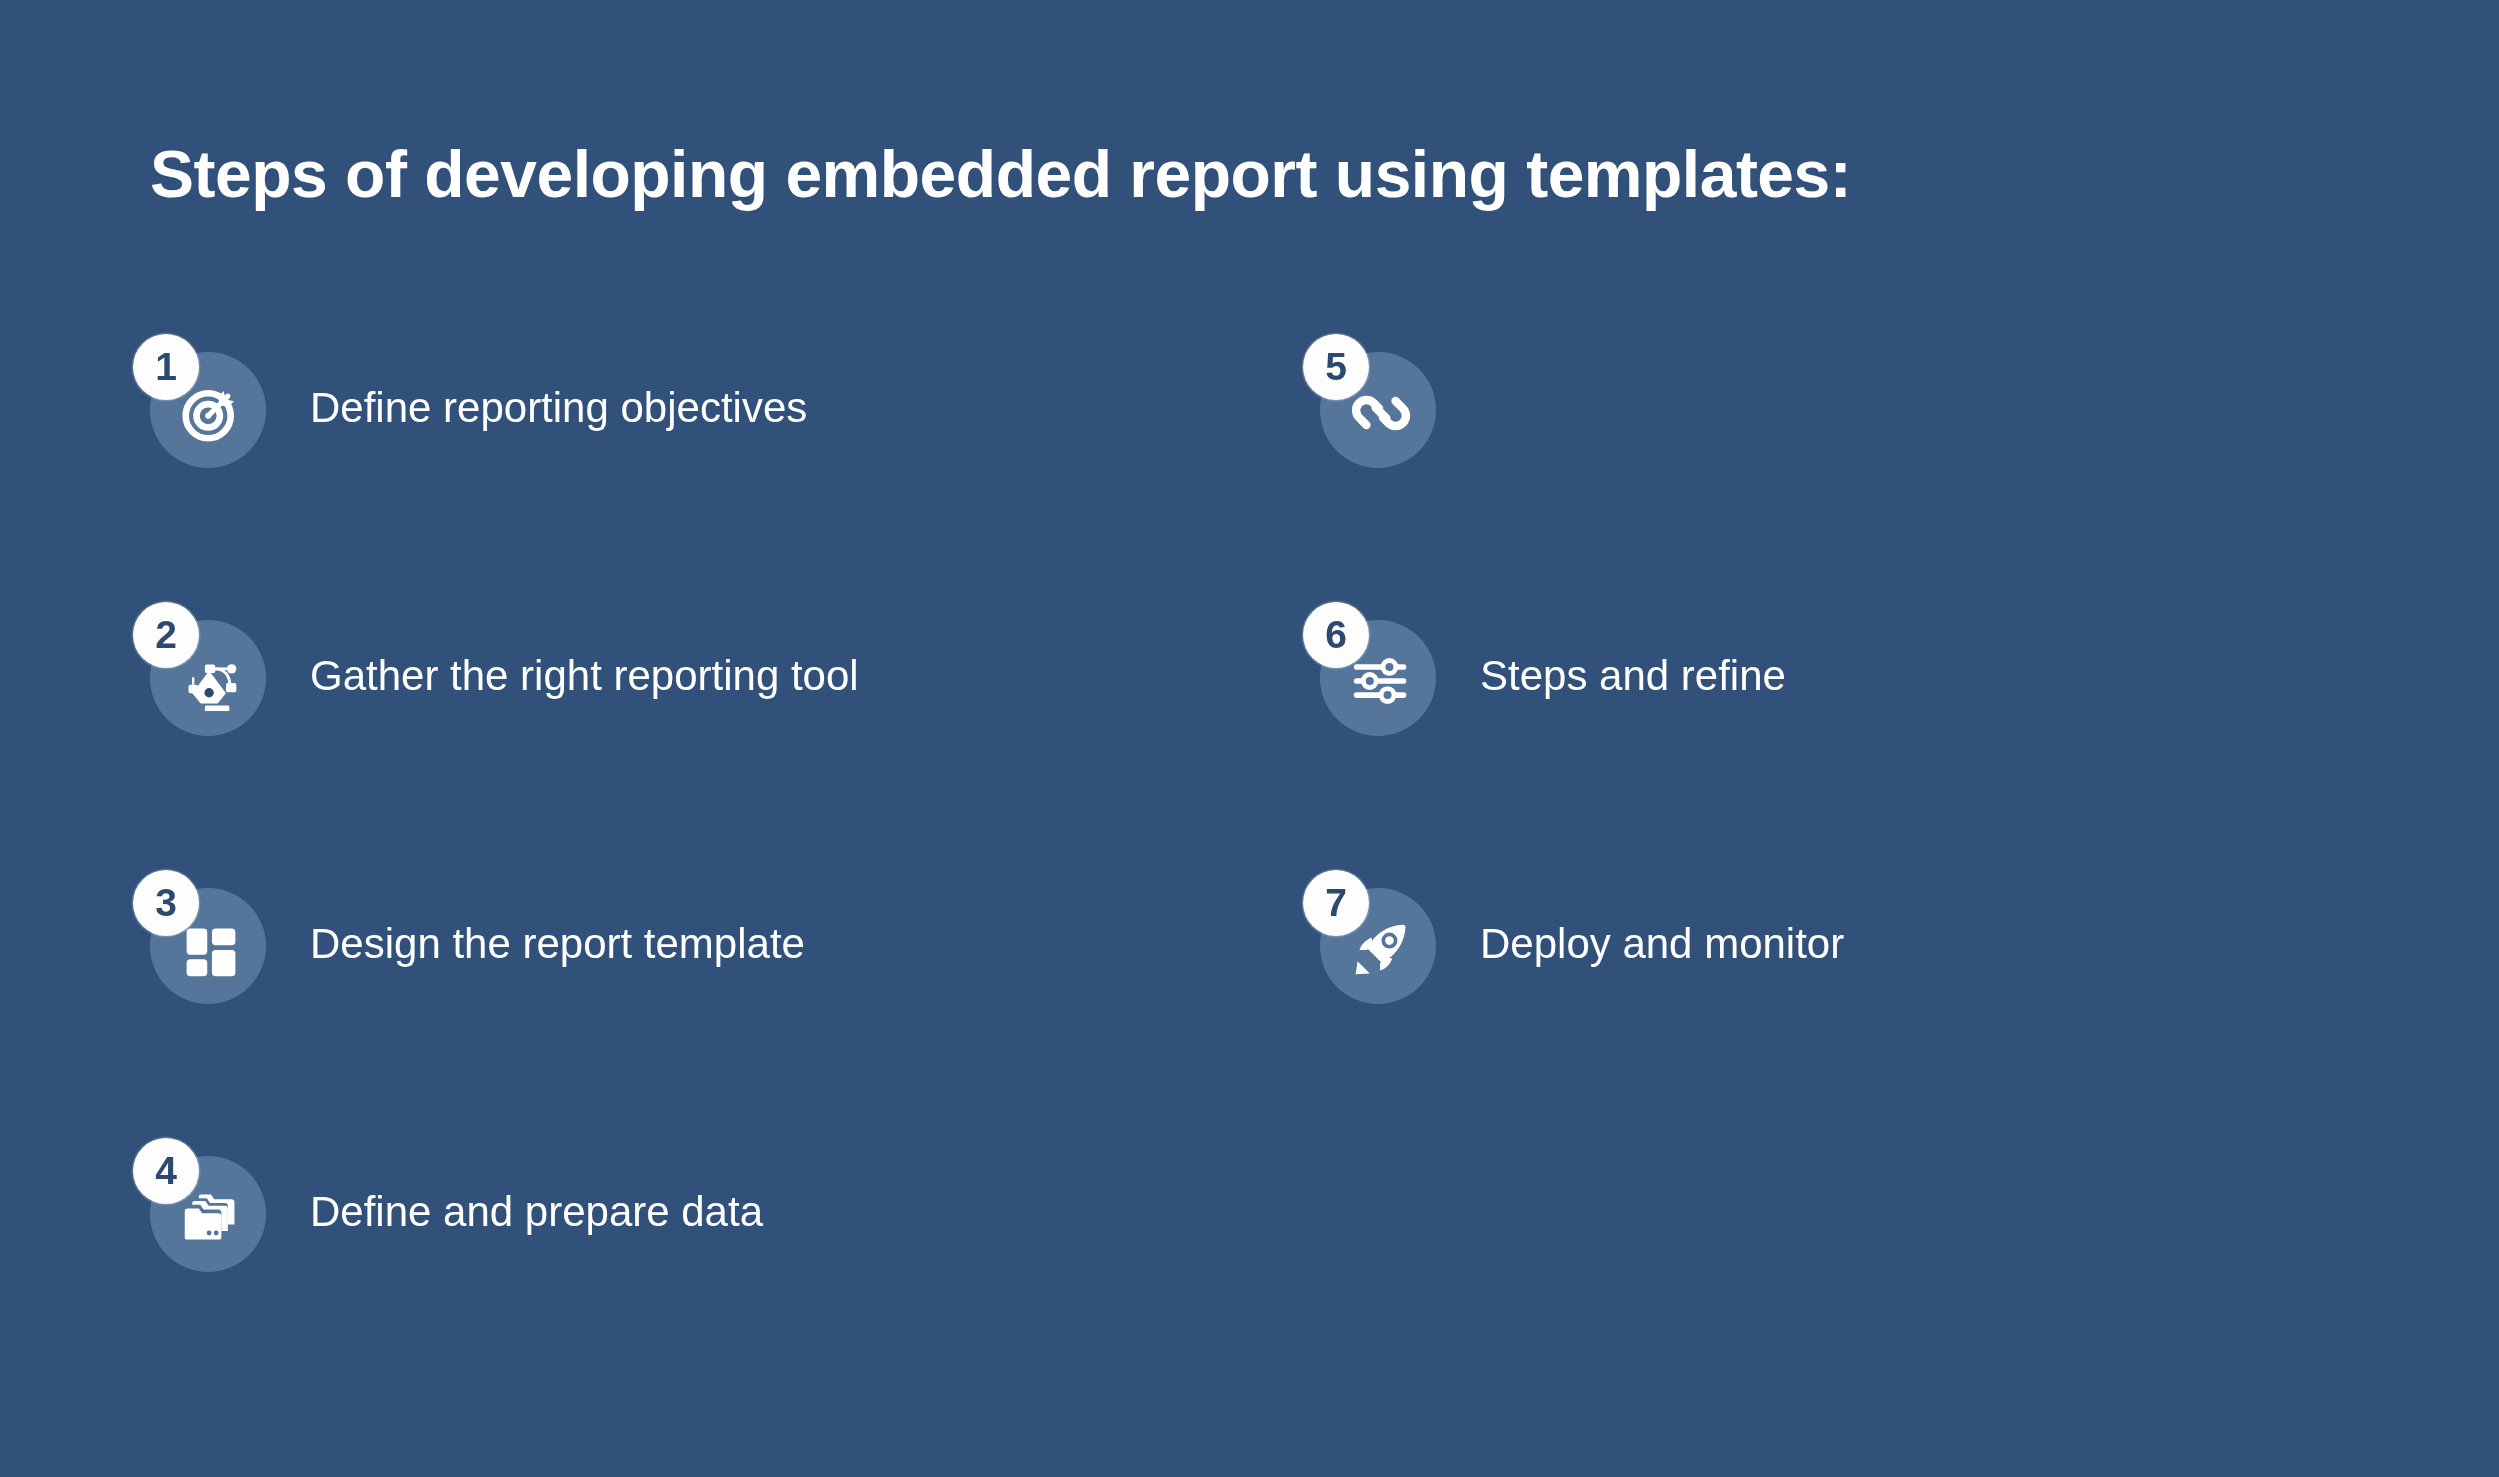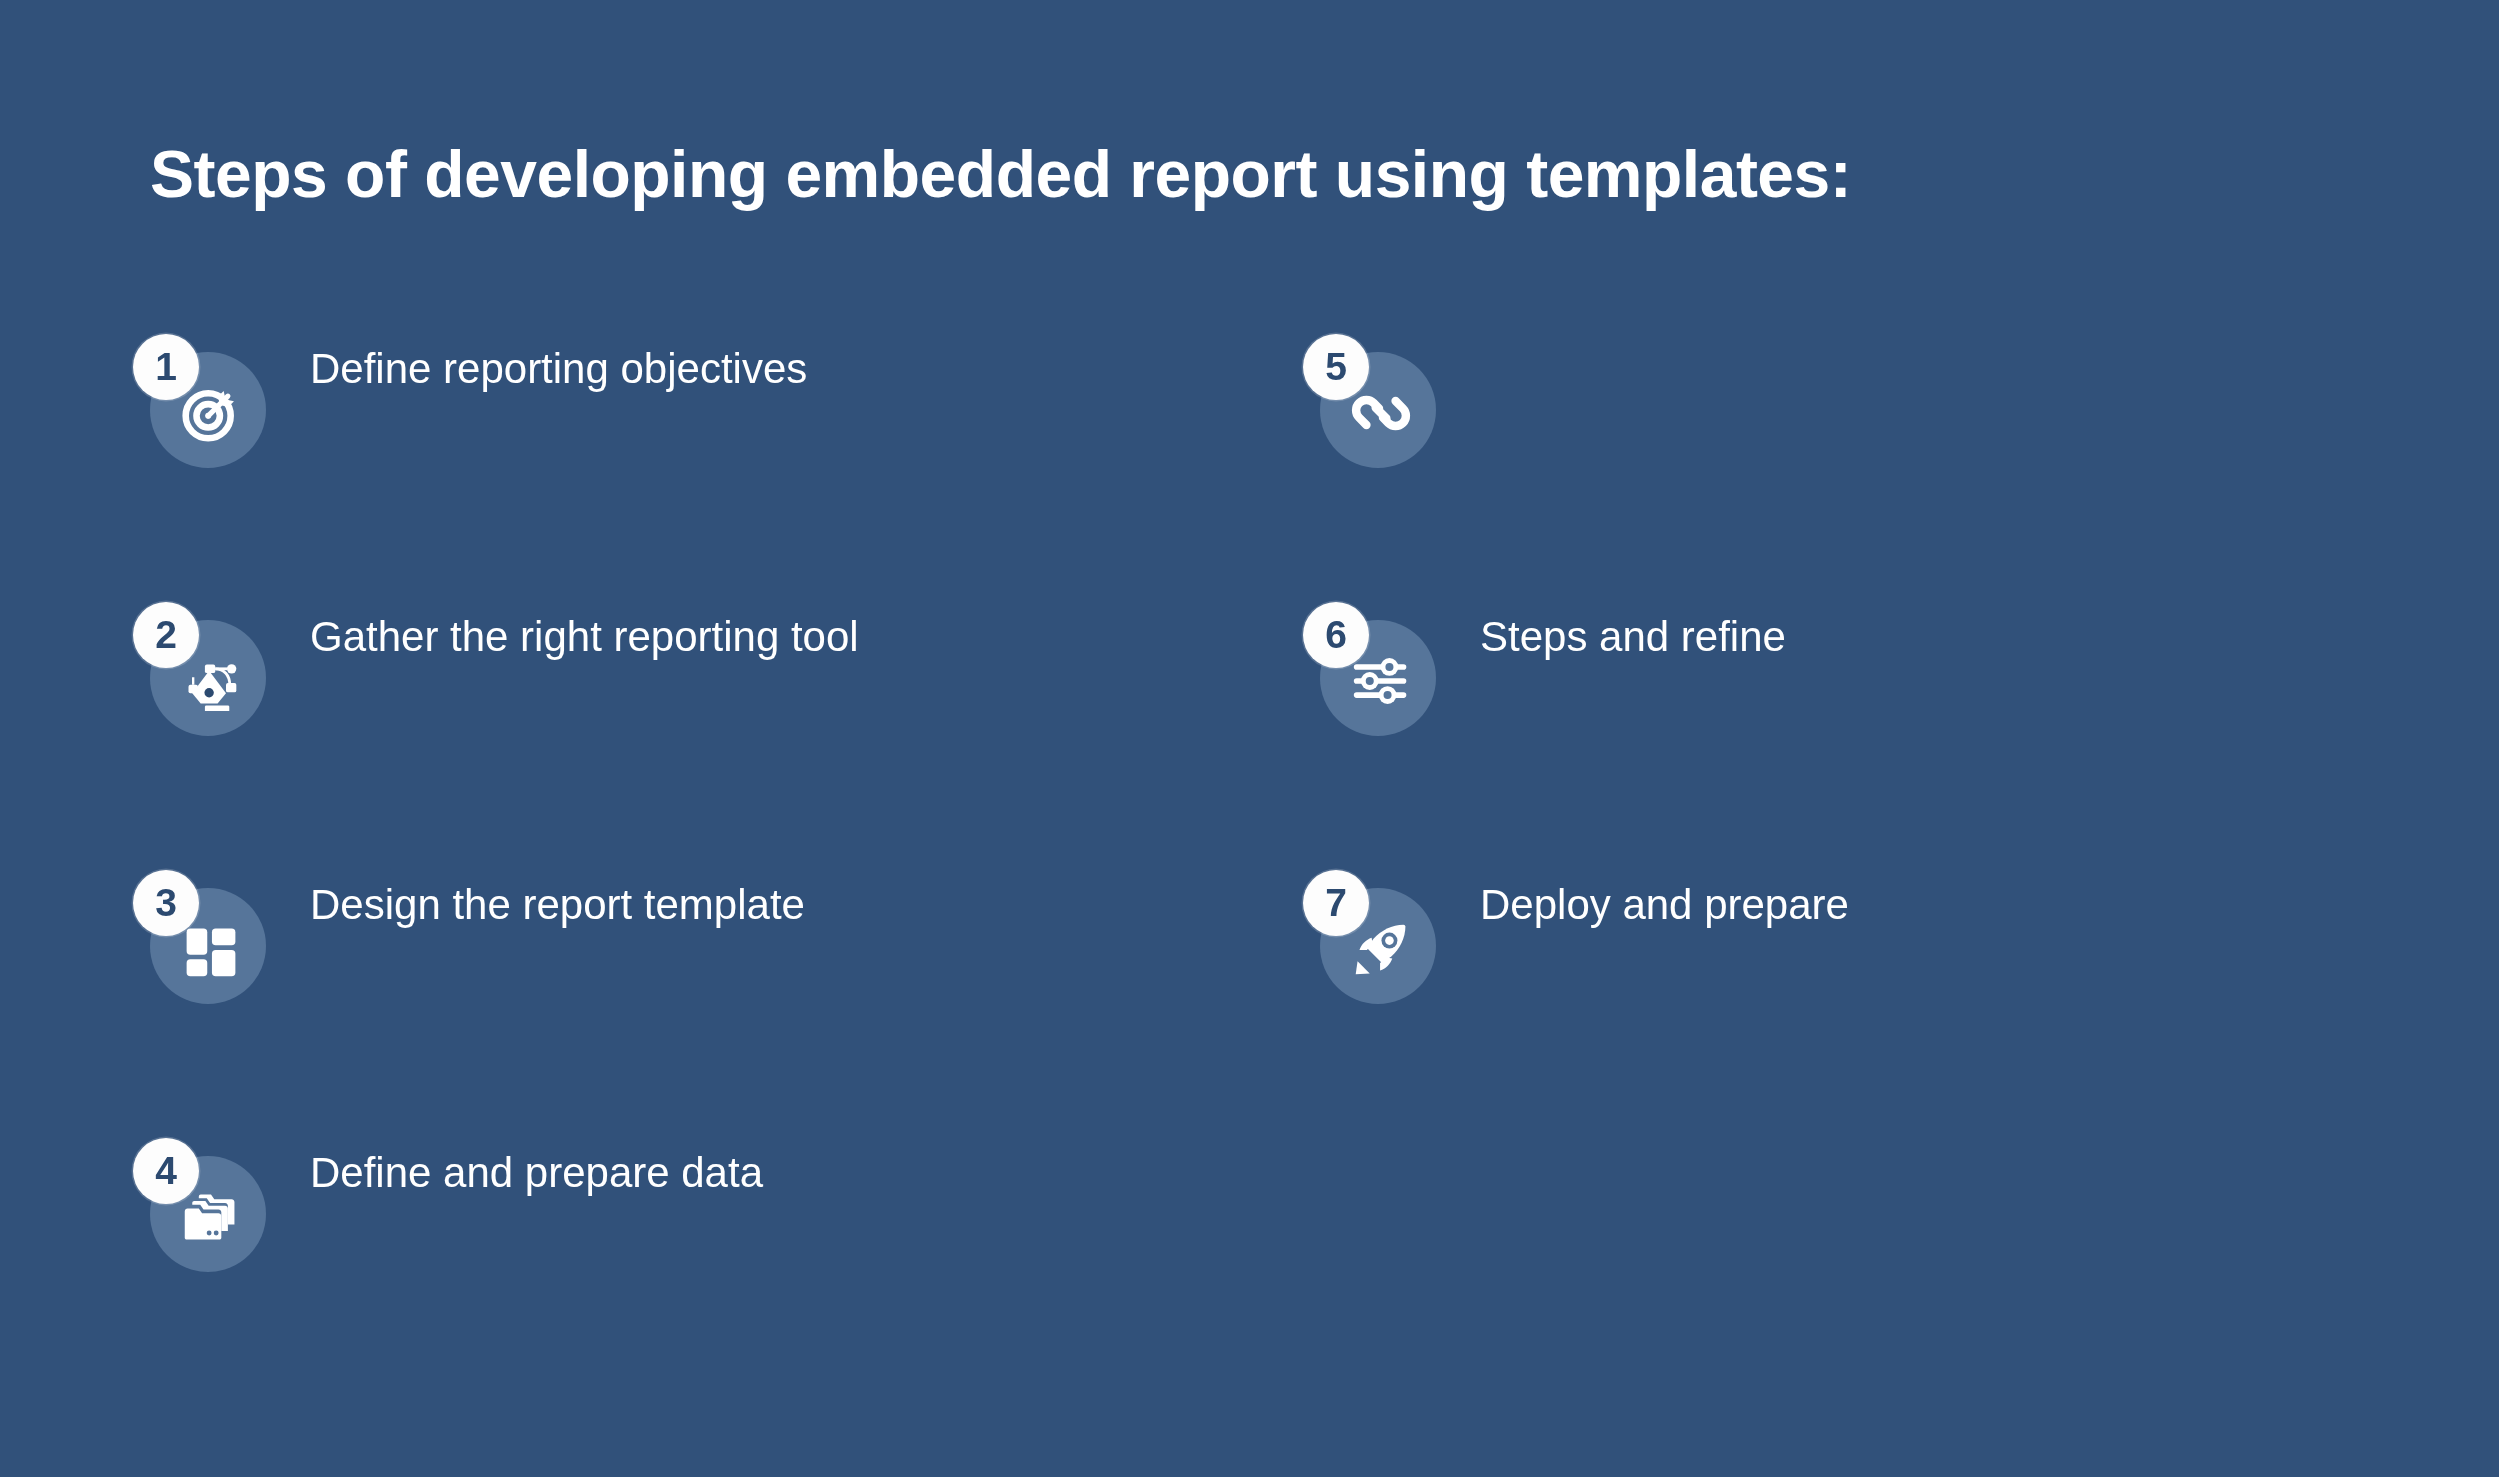--- a/index.html
+++ b/index.html
@@ -91,20 +91,21 @@
     color: #2c4a70;
     z-index: 3;
     box-shadow: 0 0 0 1.5px rgba(255,255,255,0.18);
   }
   .step-label {
     color: #ffffff;
     font-size: 42px;
     font-weight: 400;
     white-space: nowrap;
     margin-left: 44px;
+    margin-top: 39px;
     letter-spacing: 0px;
   }
 </style>
 </head>
 <body>
 
 <div class="slide">
 
   <div class="title">Steps of developing embedded report using templates:</div>
 
@@ -226,20 +227,20 @@
               <path d="M56 6 C44 6 32 12 24 21 L17 31 L33 47 L43 40 C52 32 58 20 58 8 C58 6.9 57.1 6 56 6 Z" fill="#ffffff"></path>
               <circle cx="41" cy="23" r="8.5" fill="#56759a"></circle>
               <circle cx="41" cy="23" r="4.6" fill="#ffffff"></circle>
               <path d="M22 20 C16 22 11 27 9 33 L17 33 L23 26 Z" fill="#ffffff"></path>
               <path d="M44 42 C42 48 37 53 31 55 L31 47 L38 41 Z" fill="#ffffff"></path>
               <path d="M5 59 L7 45 L20 58 Z" fill="#ffffff"></path>
             </svg>
           </div>
           <div class="badge">7</div>
         </div>
-        <div class="step-label">Deploy and prepare</div>
+        <div class="step-label">Deploy and monitor</div>
       </div>
 
     </div>
 
   </div>
 </div>
 
 
 </body></html>

